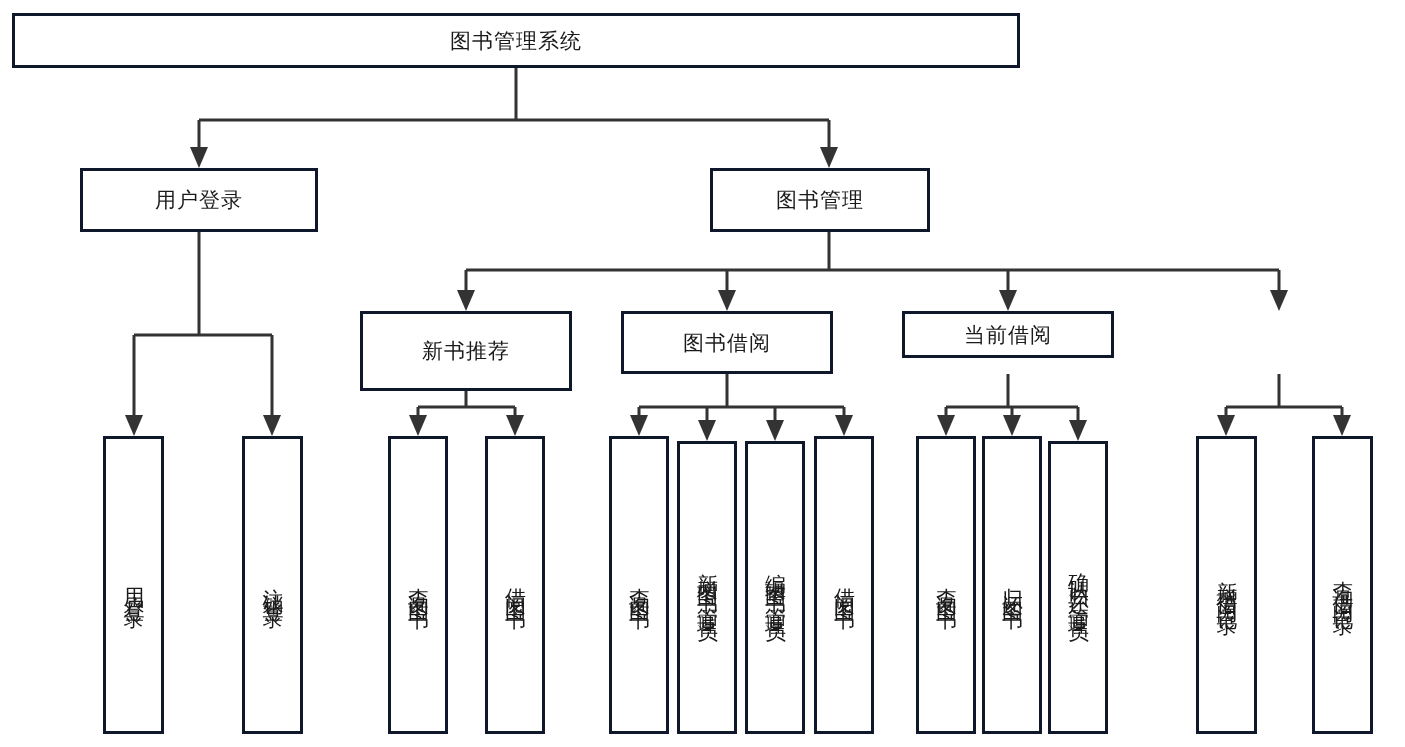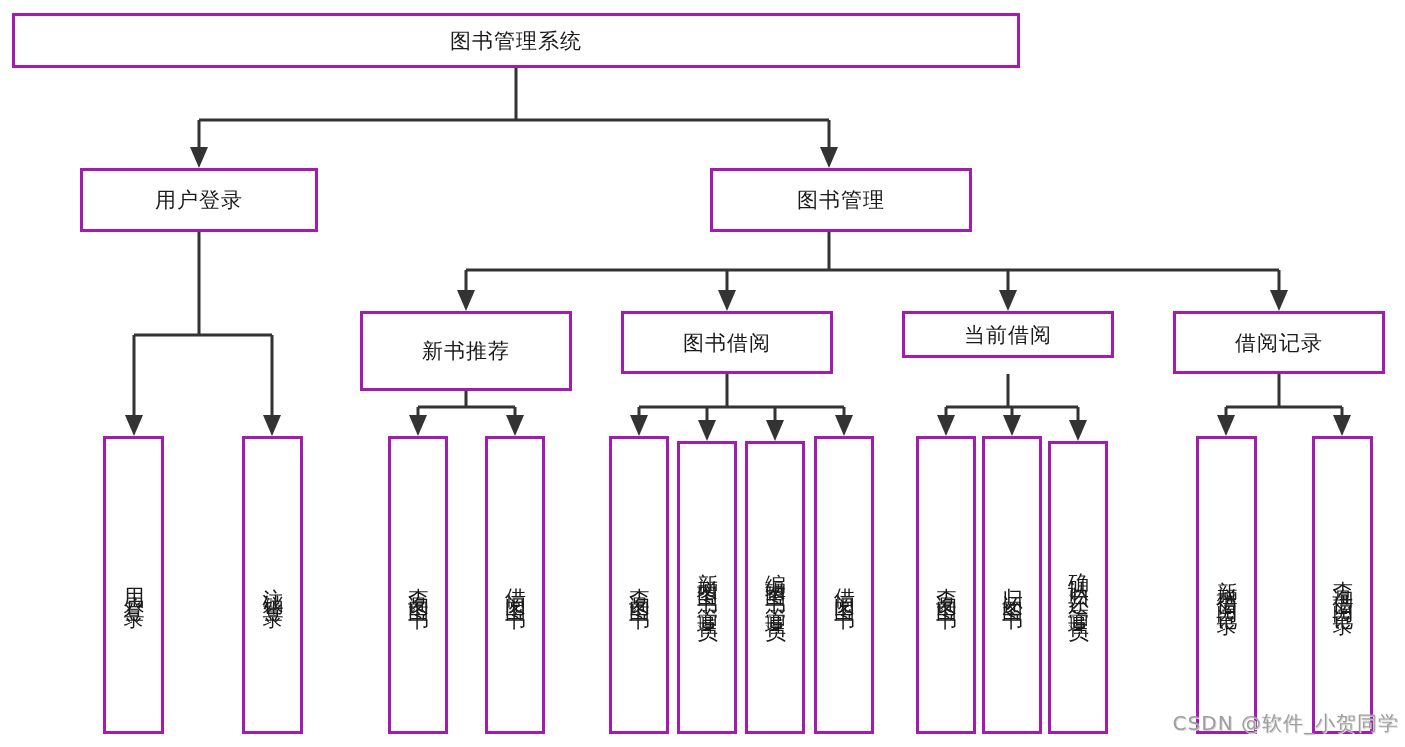--- a/index.html
+++ b/index.html
@@ -13,21 +13,21 @@
     overflow: hidden;
   }
   #connectors {
     position: absolute;
     left: 0; top: 0;
     width: 1405px; height: 747px;
   }
   .box {
     position: absolute;
     background: #ffffff;
-    border: 3px solid #a21caf;
+    border: 3px solid #0f172a;
     box-sizing: border-box;
     display: flex;
     align-items: center;
     justify-content: center;
     text-align: center;
   }
   .box.h { font-size: 21px; letter-spacing: 1px; }
   .box.v {
     writing-mode: vertical-rl;
     text-orientation: mixed;
@@ -99,35 +99,32 @@
     </g>
   </svg>
 
   <div class="box h" style="left:12px;top:13px;width:1008px;height:55px">
     <span>图书管理系统</span>
   </div>
 
   <div class="box h" style="left:80px;top:168px;width:238px;height:64px">
     <span>用户登录</span>
   </div>
-  <div class="box h" style="left:710px;top:168px;width:262px;height:64px">
+  <div class="box h" style="left:710px;top:168px;width:220px;height:64px">
     <span>图书管理</span>
   </div>
 
   <div class="box h" style="left:360px;top:311px;width:212px;height:80px">
     <span>新书推荐</span>
   </div>
   <div class="box h" style="left:621px;top:311px;width:212px;height:63px">
     <span>图书借阅</span>
   </div>
   <div class="box h" style="left:902px;top:311px;width:212px;height:47px">
     <span>当前借阅</span>
-  </div>
-  <div class="box h" style="left:1173px;top:311px;width:212px;height:63px">
-    <span>借阅记录</span>
   </div>
 
   <div class="box v" style="left:103px;top:436px;width:61px;height:298px">
     <span>用户登录</span>
   </div>
   <div class="box v" style="left:242px;top:436px;width:61px;height:298px">
     <span>注销登录</span>
   </div>
 
   <div class="box v" style="left:388px;top:436px;width:60px;height:298px">
@@ -160,15 +157,14 @@
     <span>确认归还（管理员）</span>
   </div>
 
   <div class="box v" style="left:1196px;top:436px;width:61px;height:298px">
     <span>新增借阅记录</span>
   </div>
   <div class="box v" style="left:1312px;top:436px;width:61px;height:298px">
     <span>查询借阅记录</span>
   </div>
 
-  <div id="watermark">CSDN @软件_小贺同学</div>
 
 </div>
 
 </body></html>

